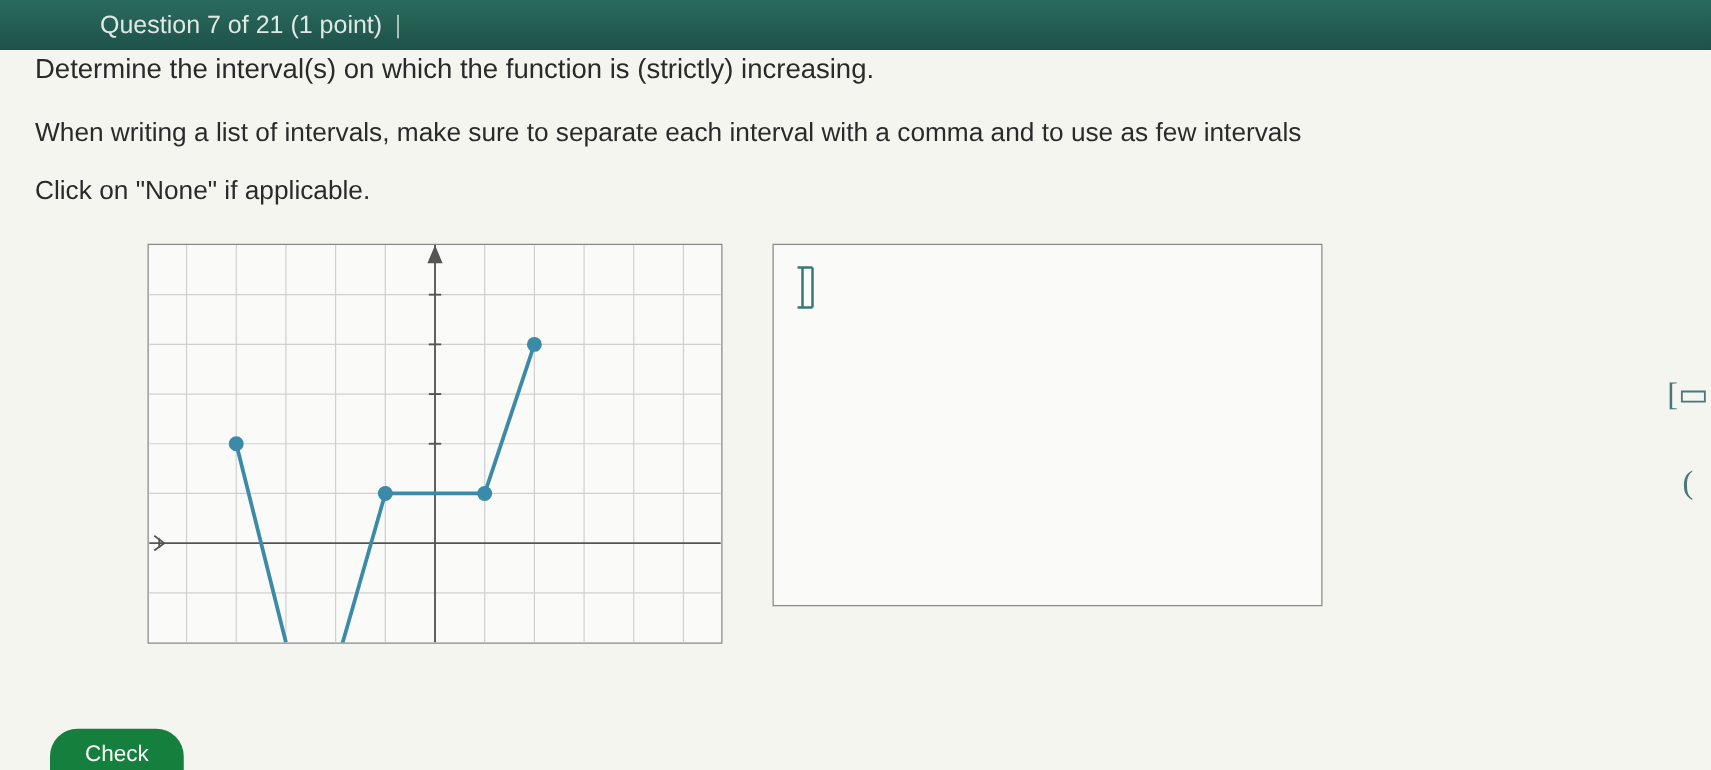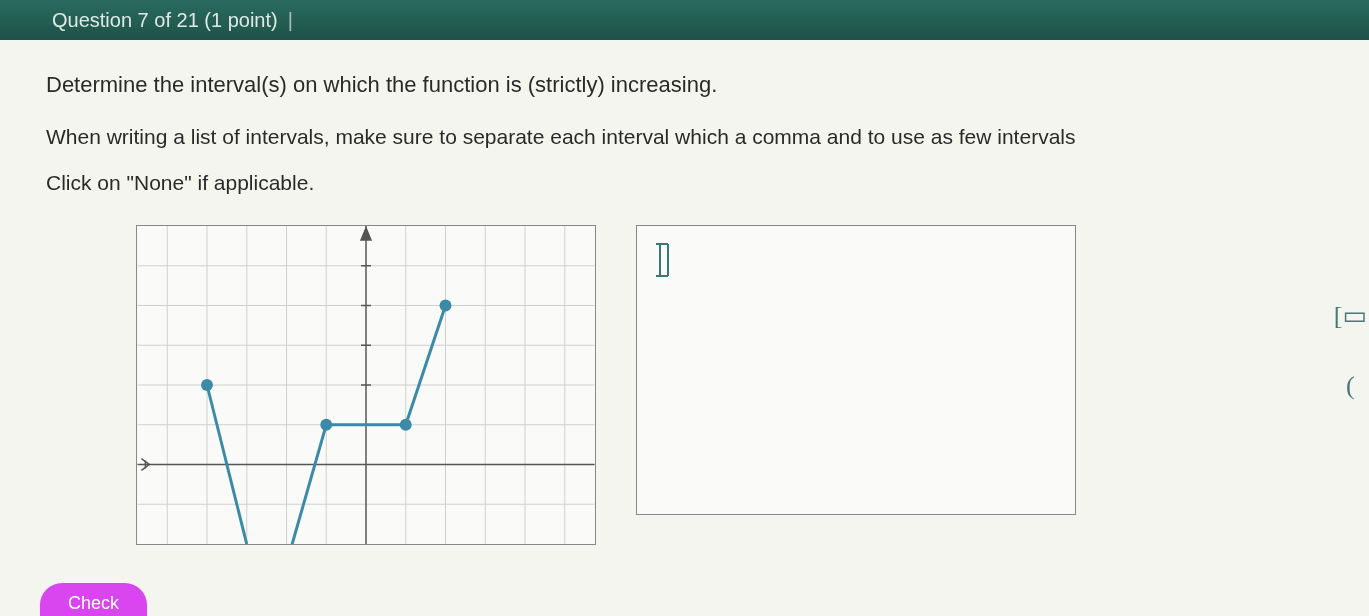--- a/index.html
+++ b/index.html
@@ -7,34 +7,33 @@
       font-family: Arial, Helvetica, sans-serif;
       background: #f5f5f0;
       width: 1369px;
       height: 616px;
       overflow: hidden;
       position: relative;
     }
     .header-bar {
       background: linear-gradient(to bottom, #2a6b5f 0%, #1e5248 100%);
       color: #e0e8e5;
-      padding: 8px 20px 8px 52px;
+      padding: 8px 20px 8px 80px;
       font-size: 20px;
       height: 40px;
       display: flex;
       align-items: center;
     }
     .header-bar .divider {
       margin: 0 10px;
       color: #a8c0b8;
     }
     .content {
-      padding: 30px 28px;
+      padding: 0 28px;
       color: #333;
-      margin-left: 18px;
     }
     .prompt-main {
       font-size: 22px;
       color: #2a2a2a;
       margin-bottom: 22px;
       line-height: 1.4;
     }
     .prompt-sub {
       font-size: 21px;
       color: #2a2a2a;
@@ -103,41 +102,41 @@
     }
     .tool-icon {
       font-size: 26px;
       color: #4a7878;
       font-family: serif;
     }
     .check-button {
       position: absolute;
       bottom: 0;
       left: 40px;
-      background: #d946ef;
+      background: #15803d;
       color: white;
       border: none;
       border-radius: 22px 22px 0 0;
       padding: 10px 28px 2px 28px;
       font-size: 18px;
       cursor: pointer;
     }
   </style>
 </head>
 <body>
 
 <div class="header-bar">
   <span>Question 7 of 21 (1 point)</span>
   <span class="divider">|</span>
 </div>
 
 <div class="content">
   <div class="prompt-main">Determine the interval(s) on which the function is (strictly) increasing.</div>
   <div class="prompt-sub">
-    <div>When writing a list of intervals, make sure to separate each interval which a comma and to use as few intervals</div>
+    <div>When writing a list of intervals, make sure to separate each interval with a comma and to use as few intervals</div>
   </div>
   <div class="prompt-none">Click on "None" if applicable.</div>
 
   <div class="work-area">
     <div class="graph-box">
       <svg class="graph-svg" viewBox="0 0 460 320">
 
         <g stroke="#d0d0d0" stroke-width="1">
           <line x1="0" y1="40" x2="460" y2="40"></line>
           <line x1="0" y1="80" x2="460" y2="80"></line>

